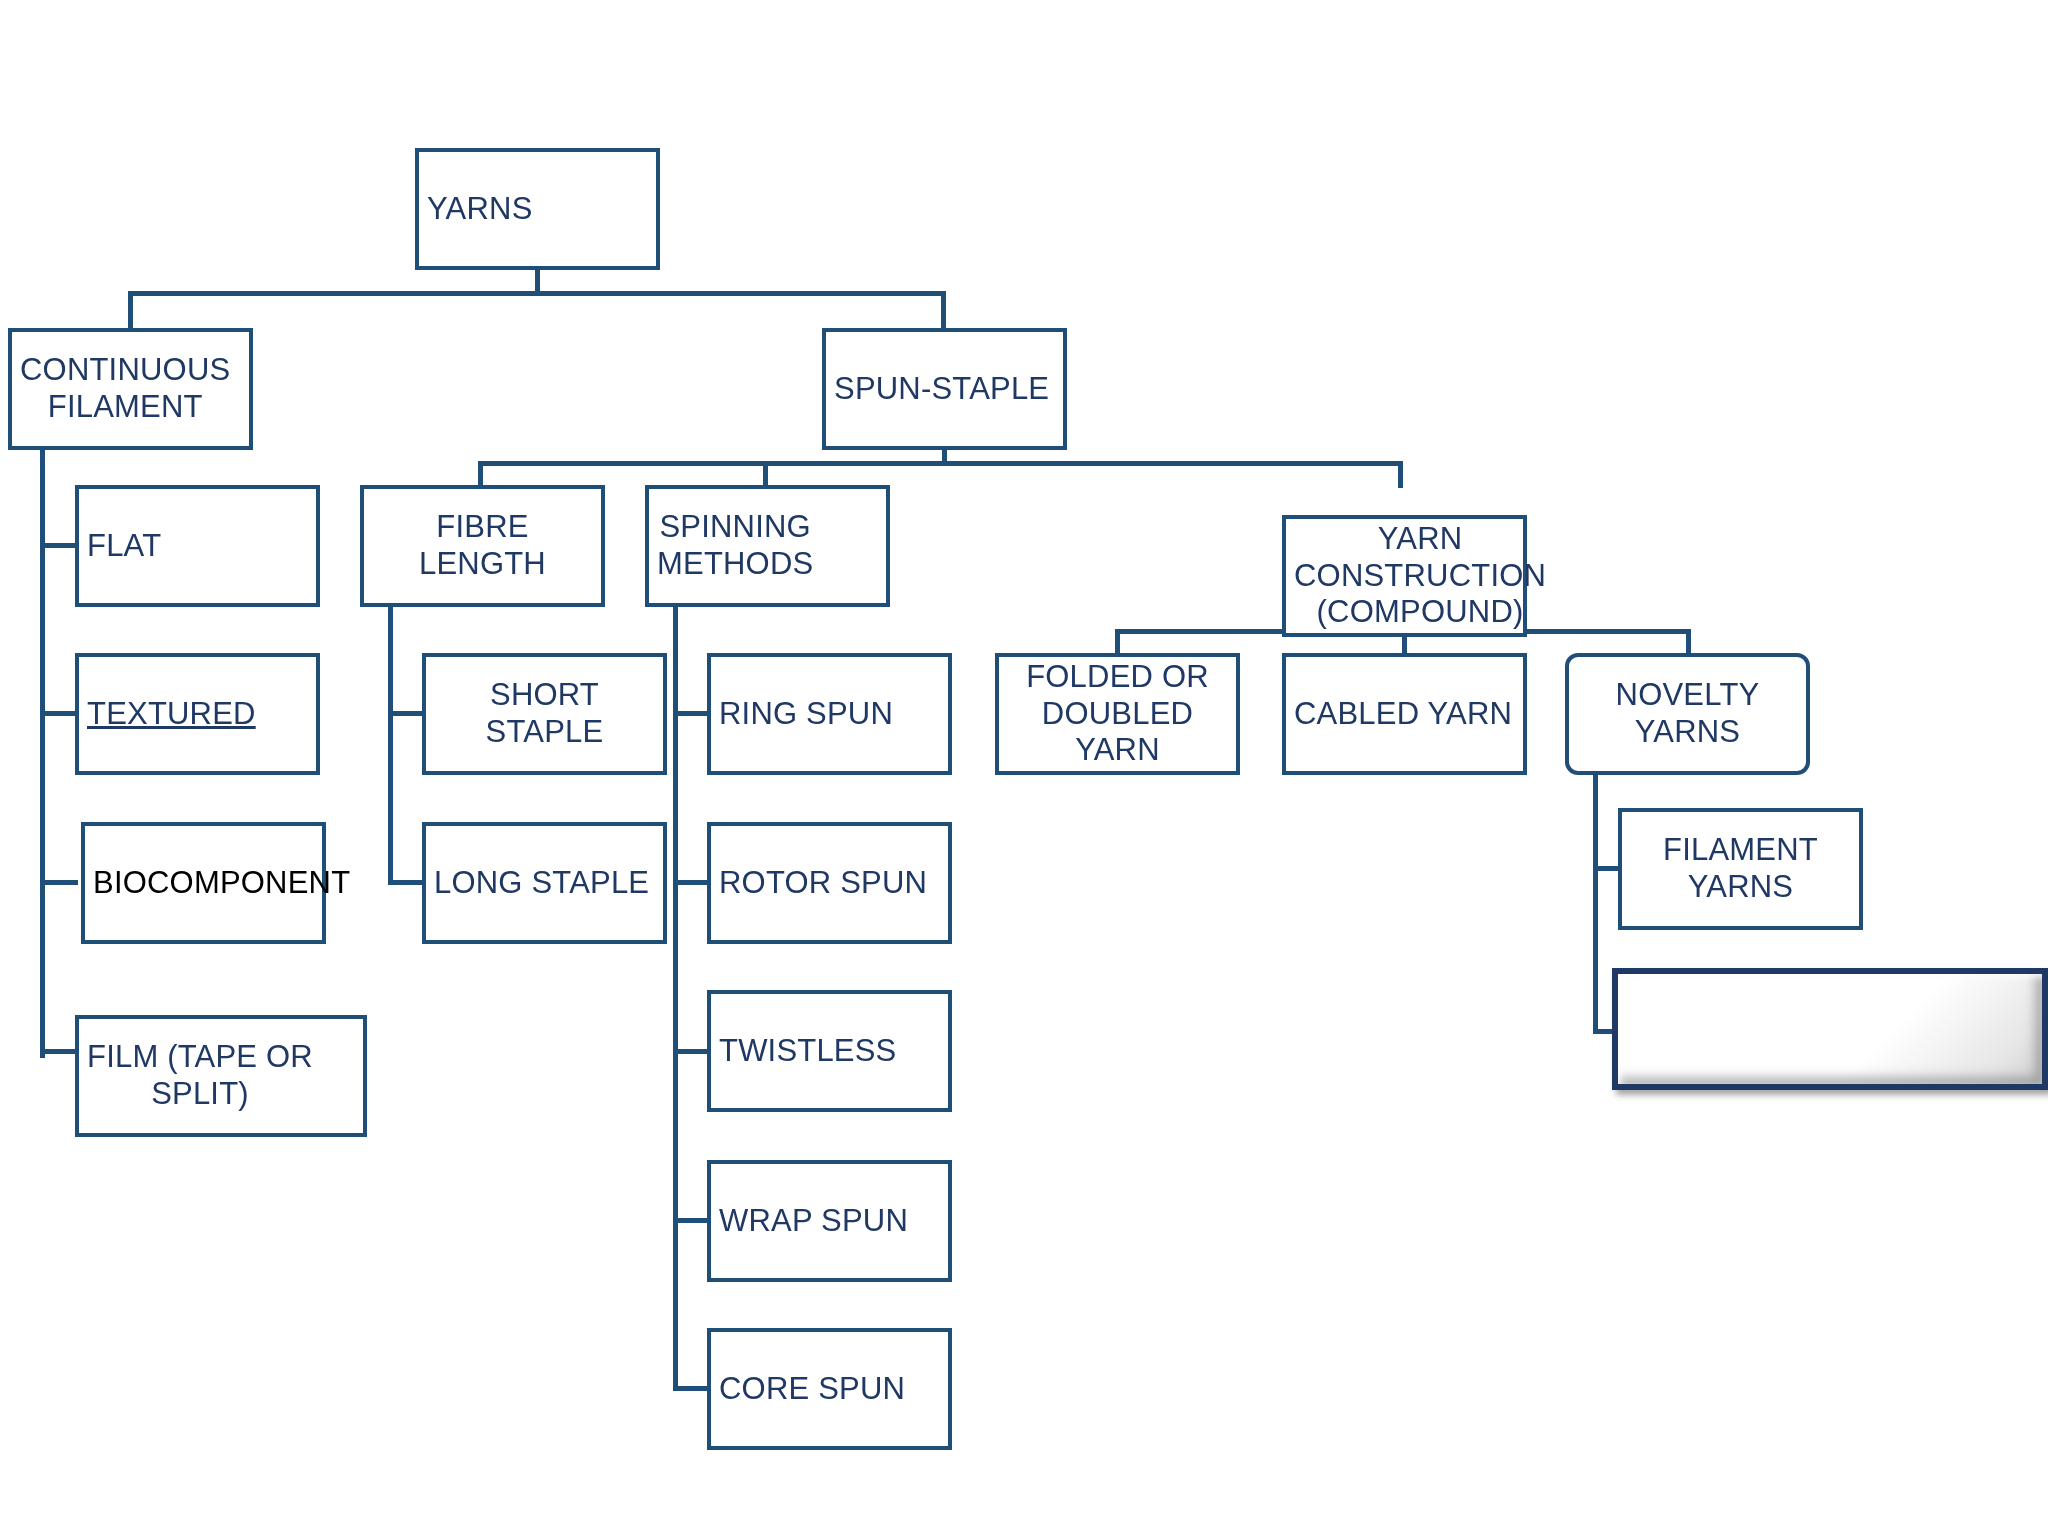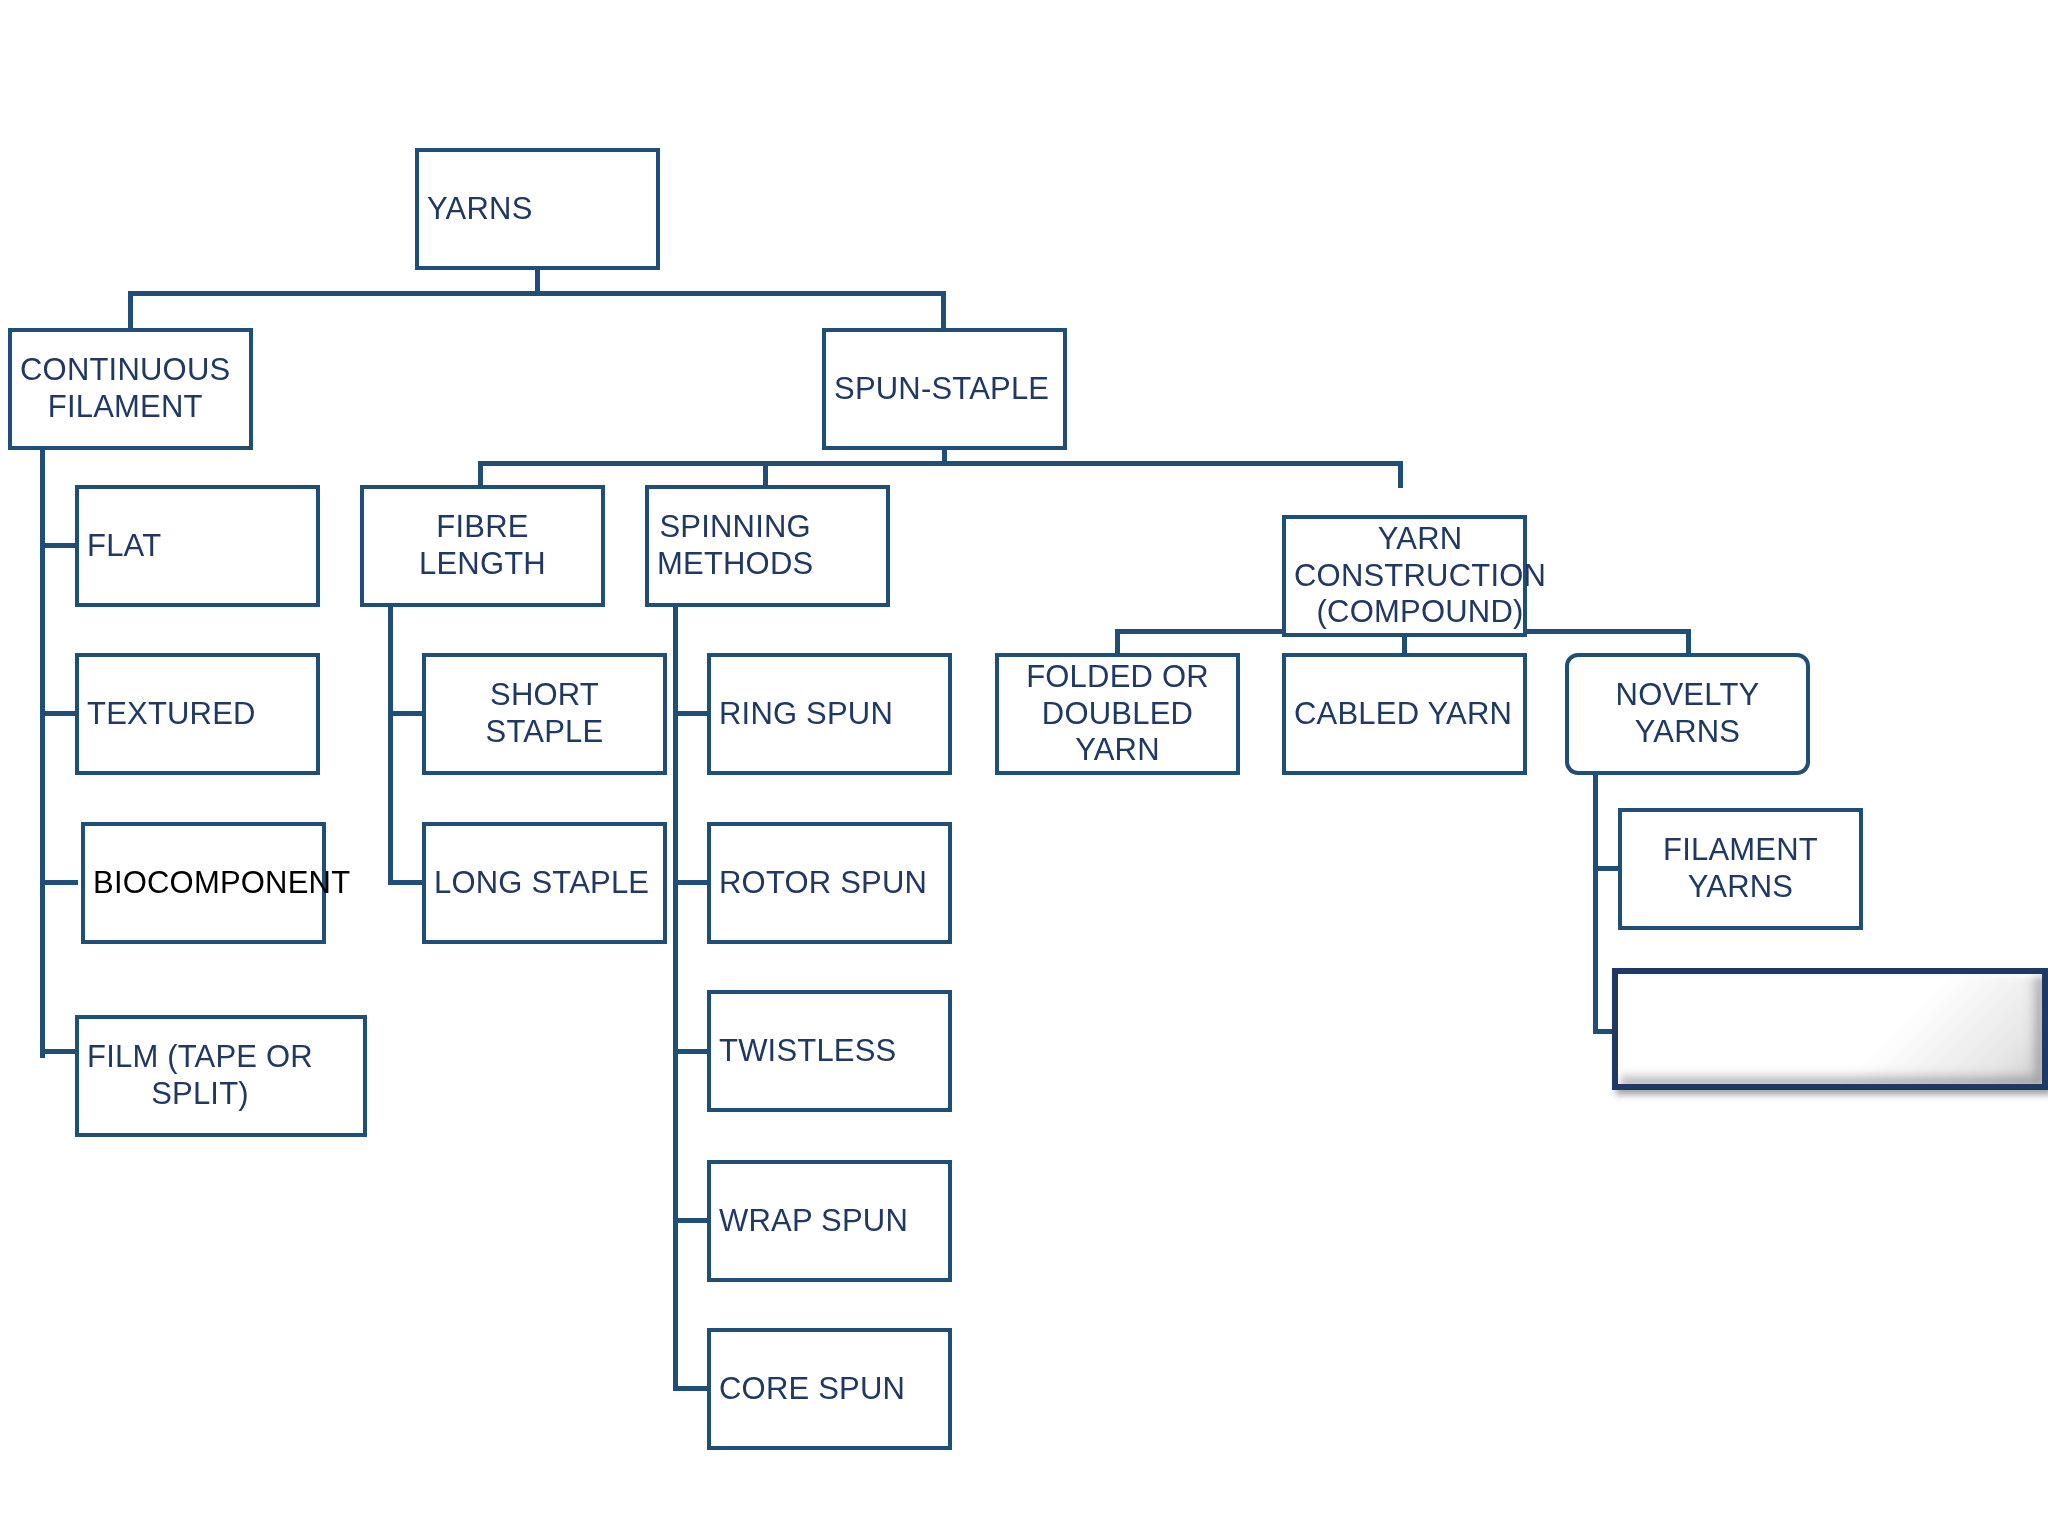--- a/index.html
+++ b/index.html
@@ -102,21 +102,21 @@
       <div class="node" style="left: 8px; top: 328px; width: 245px; height: 122px; border-color: rgb(31, 78, 121); color: rgb(31, 56, 100);">
         <span class="label">CONTINUOUS
 FILAMENT</span>
       </div>
       <div class="node" style="left: 822px; top: 328px; width: 245px; height: 122px; border-color: rgb(31, 78, 121); color: rgb(31, 56, 100);">
         <span class="label">SPUN-STAPLE</span>
       </div>
       <div class="node" style="left: 75px; top: 485px; width: 245px; height: 122px; border-color: rgb(31, 78, 121); color: rgb(31, 56, 100);">
         <span class="label">FLAT</span>
       </div>
-      <div class="node" style="left: 75px; top: 653px; width: 245px; height: 122px; border-color: rgb(31, 78, 121); color: rgb(31, 56, 100);">
+      <div class="node" style="left: 75px; top: 653px; width: 245px; height: 122px; border-color: rgb(31, 78, 121); color: rgb(31, 56, 100); text-decoration: underline;">
         <span class="label">TEXTURED</span>
       </div>
       <div class="node" style="left: 81px; top: 822px; width: 245px; height: 122px; border-color: rgb(31, 78, 121); color: #000000;">
         <span class="label">BIOCOMPONENT</span>
       </div>
       <div class="node" style="left: 75px; top: 990px; width: 292px; height: 122px; border-color: rgb(31, 78, 121); color: rgb(31, 56, 100); margin-top: 25px;">
         <span class="label">FILM (TAPE OR
 SPLIT)</span>
       </div>
       <div class="node" style="left: 360px; top: 485px; width: 245px; height: 122px; border-color: rgb(31, 78, 121); color: rgb(31, 56, 100);">

